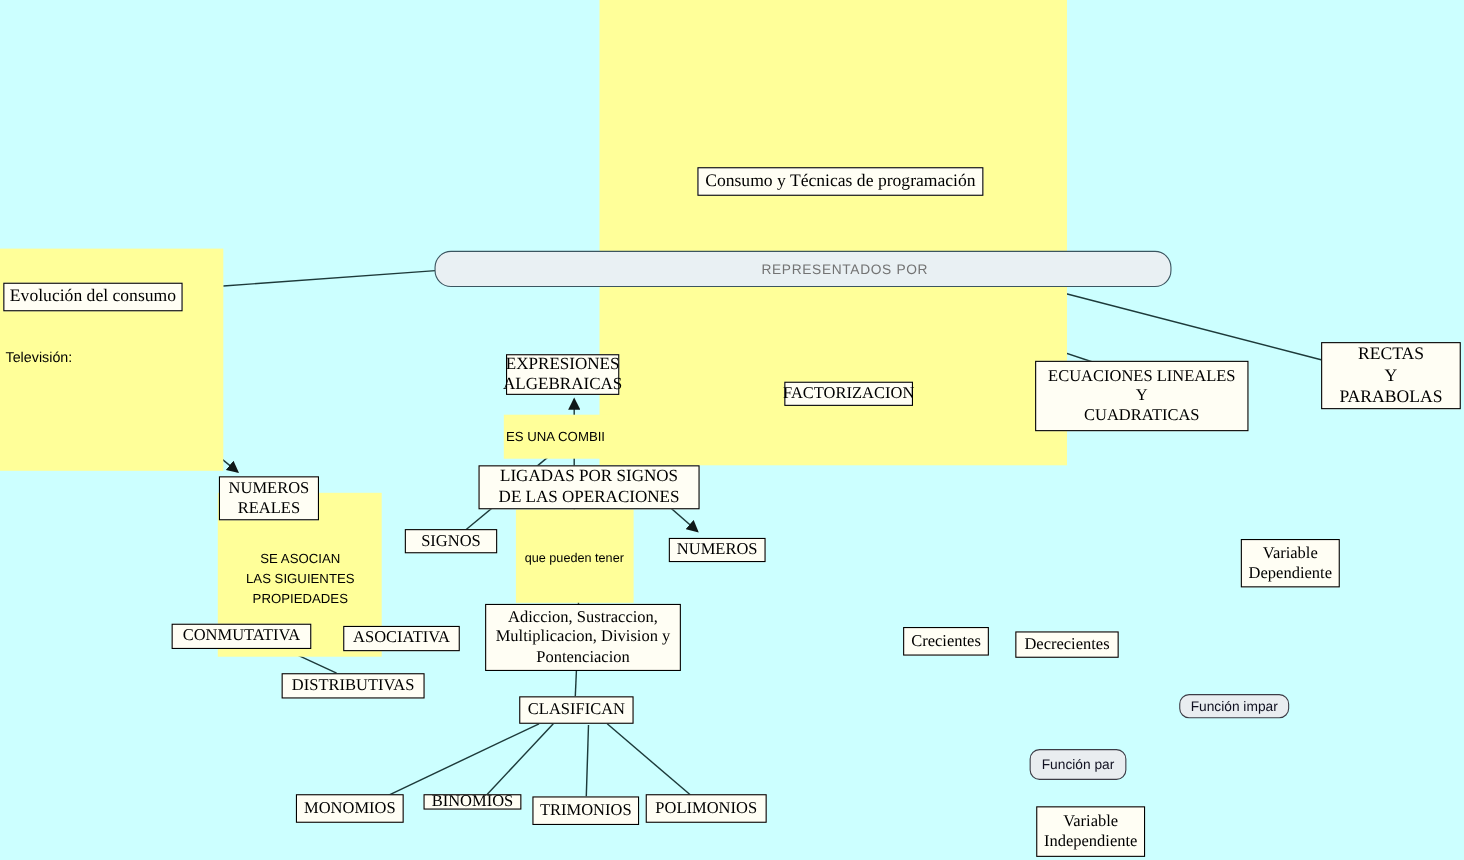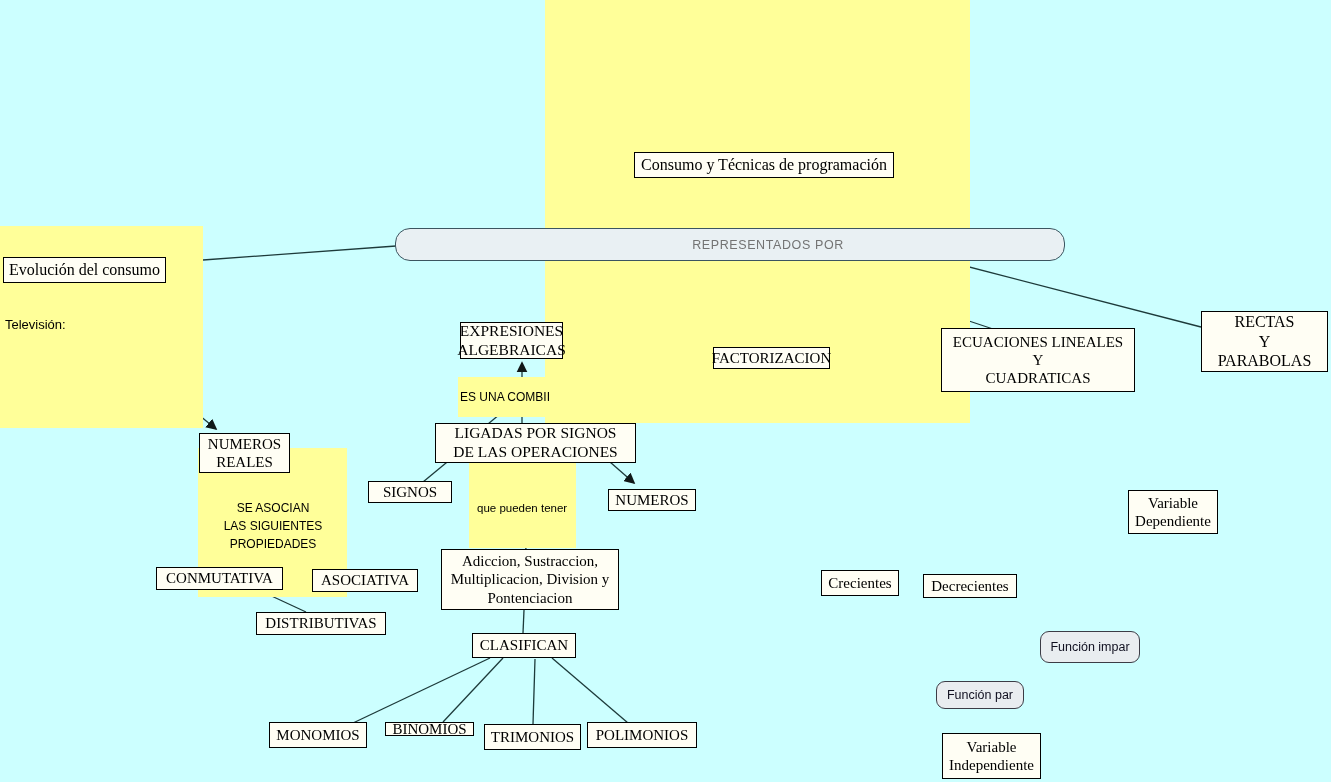--- a/index.html
+++ b/index.html
@@ -153,20 +153,20 @@
 
   <div class="box" style="left:587px;top:722px;width:110px;height:26px">POLIMONIOS</div>
 
   <div class="box" style="left:1128px;top:490px;width:90px;height:44px">Variable
 Dependiente</div>
 
   <div class="box" style="left:821px;top:570px;width:78px;height:26px">Crecientes</div>
 
   <div class="box" style="left:923px;top:574px;width:94px;height:24px">Decrecientes</div>
 
-  <div class="pill" style="left:1040px;top:631px;width:100px;height:32px">Función impar</div>
+  <div class="pill" style="left:1072px;top:631px;width:100px;height:22px">Función impar</div>
 
   <div class="pill" style="left:936px;top:681px;width:88px;height:28px">Función par</div>
 
   <div class="box" style="left:942px;top:733px;width:99px;height:46px">Variable
 Independiente</div>
 
 </div>
 
 </body></html>

